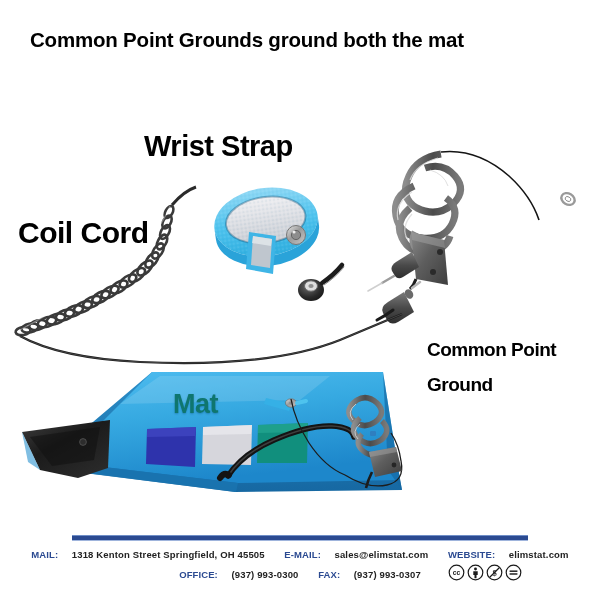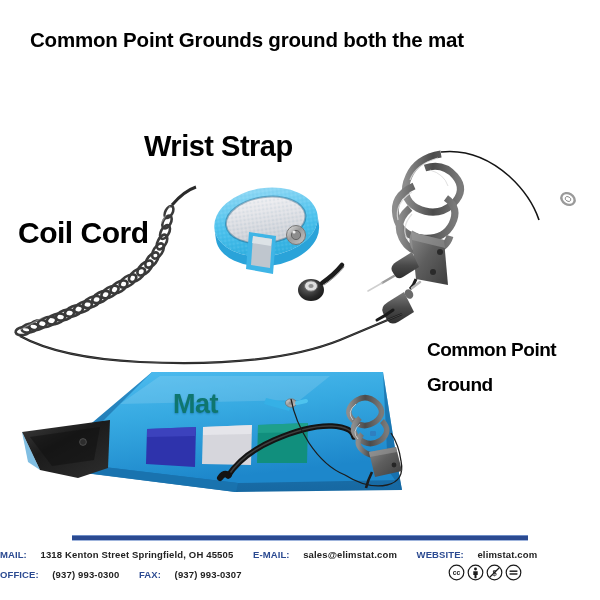--- a/index.html
+++ b/index.html
@@ -57,20 +57,21 @@
     position: absolute;
     left: 72px; top: 535px;
     width: 456px; height: 4px;
     background: #2b4a91;
     border-top: 1px solid #6f8ec7;
     border-bottom: 1px solid #9fb4dc;
   }
   .footer-line {
     position: absolute;
     width: 600px;
+    text-align: center;
     font-size: 9.5px;
     color: #222222;
     letter-spacing: 0.15px;
   }
   .footer-line.l1 { top: 549px; }
   .footer-line.l2 { top: 569px; }
   .footer-line .k {
     color: #2b4a91;
     font-weight: bold;
     letter-spacing: 0.1px;

